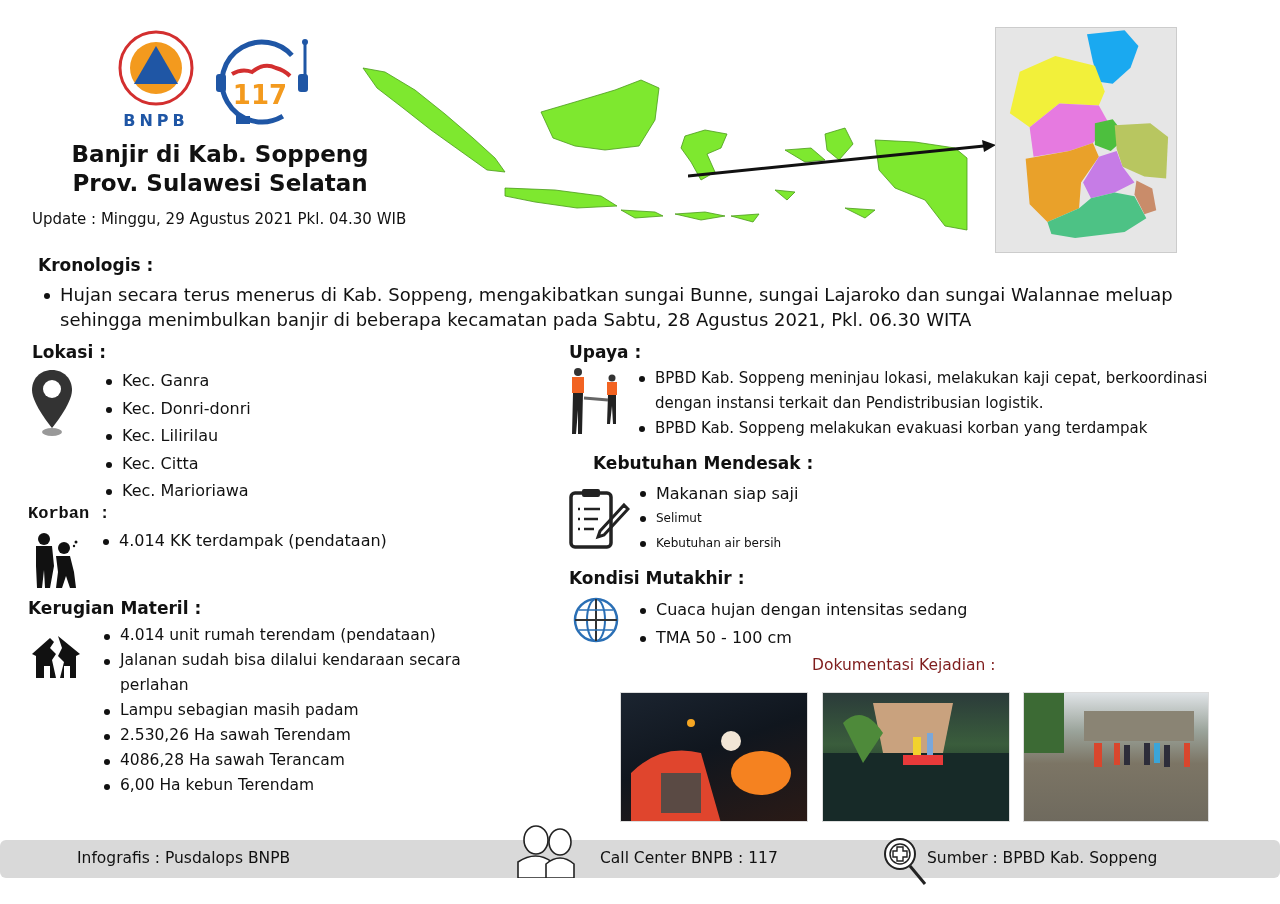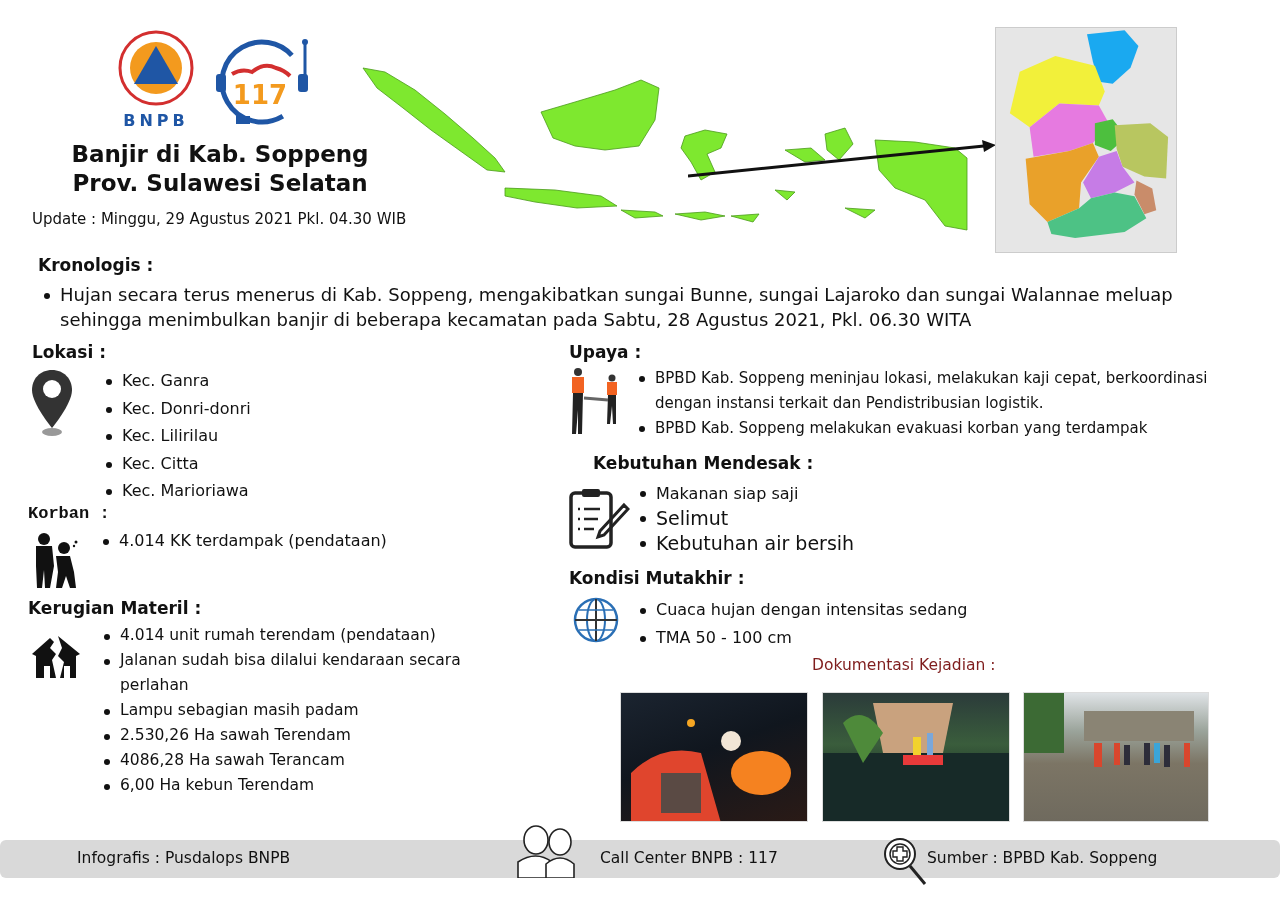--- a/index.html
+++ b/index.html
@@ -15,21 +15,21 @@
   .update { left: 32px; top: 210px; font-size: 15px; color: #111; }
 
   .indo-map { left: 355px; top: 50px; width: 620px; height: 200px; }
   .arrow { left: 688px; top: 140px; width: 310px; height: 40px; }
   .kab-map { left: 995px; top: 27px; width: 182px; height: 226px; border: 1px solid #ccc; background: #e8e8e8; }
 
   .h2 { font-weight: bold; font-size: 17px; color: #111; }
   .ul { list-style: none; }
   .ul li { position: relative; padding-left: 18px; font-size: 16px; line-height: 27.5px; }
   .ul li::before { content: ""; position: absolute; left: 2px; top: 12px; width: 6px; height: 6px; border-radius: 50%; background: #111; }
-  .ul.sm li { font-size: 19px; line-height: 25px; }
+  .ul.sm li { font-size: 12px; line-height: 25px; }
   .ul.sm li::before { top: 10px; }
 
   .kron-h { left: 38px; top: 255px; }
   .kron-list { left: 42px; top: 282px; width: 1200px; }
   .kron-list li { font-size: 18px; line-height: 25px; }
   .kron-list li::before { top: 11px; }
 
   .lok-h { left: 32px; top: 342px; }
   .lok-icon { left: 30px; top: 368px; width: 44px; height: 70px; }
   .lok-list { left: 104px; top: 367px; }

